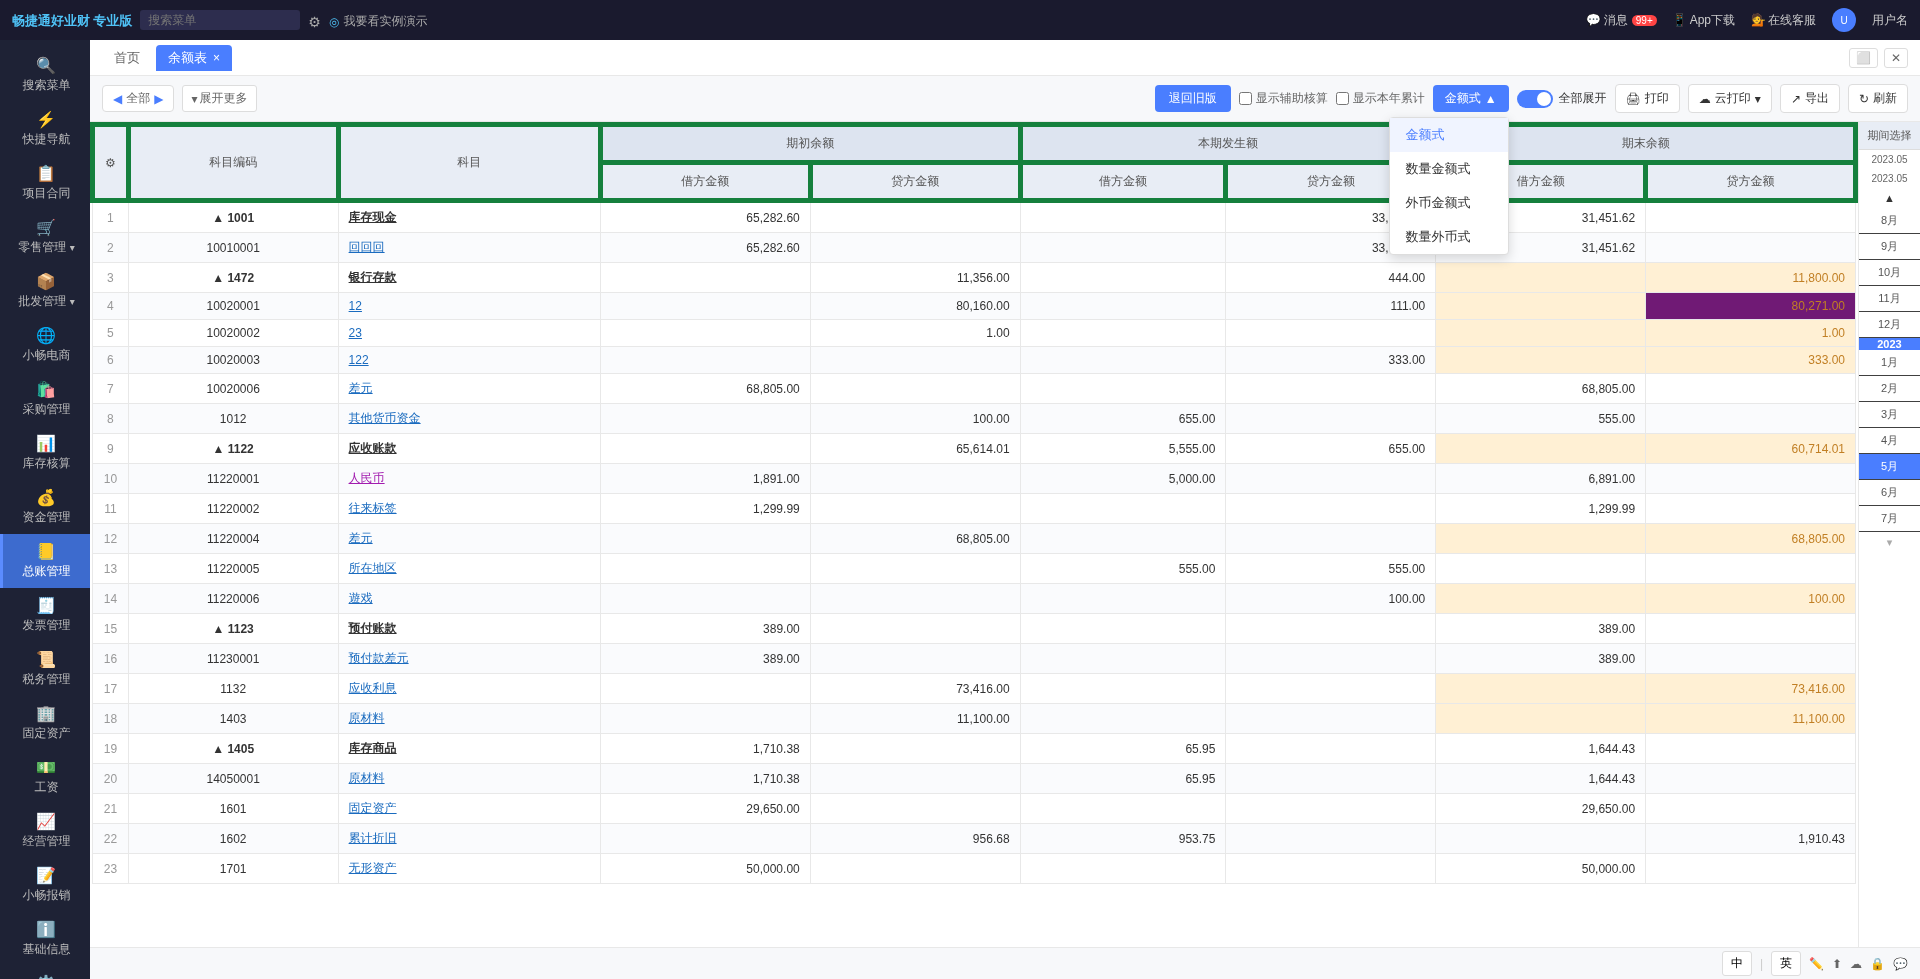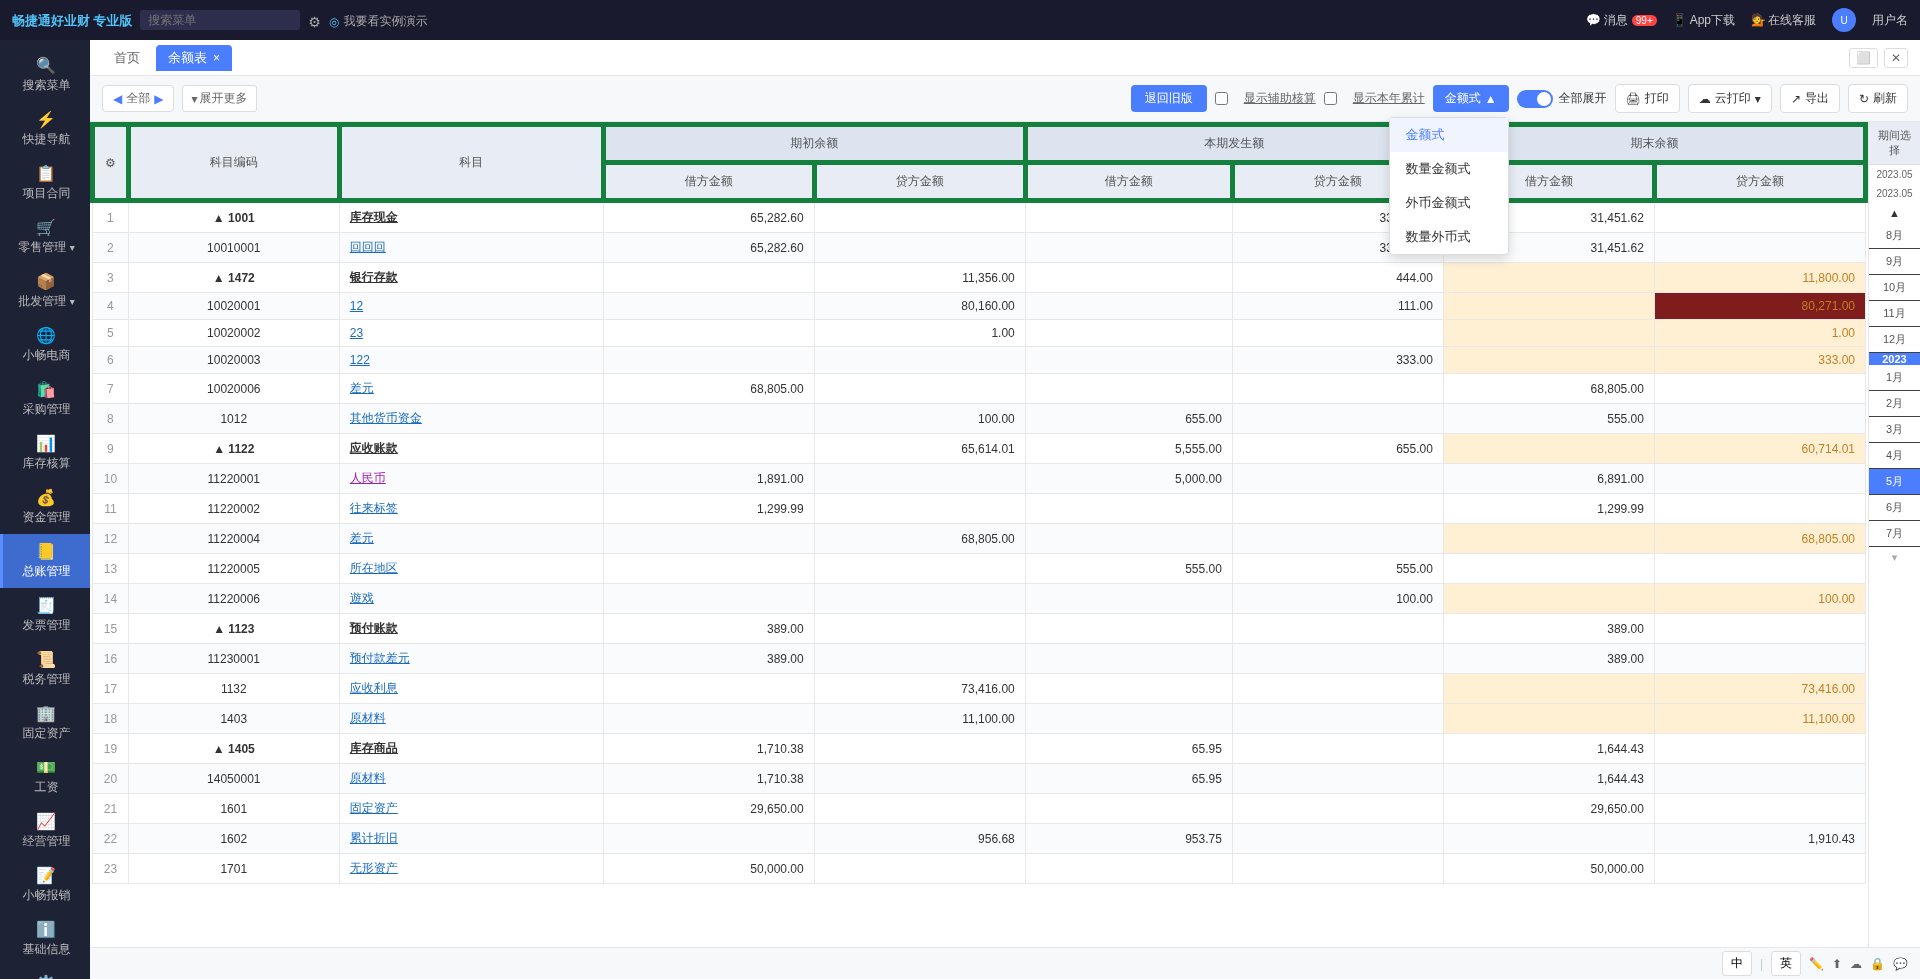--- a/index.html
+++ b/index.html
@@ -143,21 +143,21 @@
     .dropdown-menu-item {
       padding: 8px 16px;
       cursor: pointer;
       font-size: 13px;
       color: #333;
     }
     .dropdown-menu-item.active { color: #4a7eff; background: #f0f4ff; }
 
     
     .period-panel {
-      width: 52px;
+      width: 62px;
       background: #fff;
       border-left: 1px solid #e8e8e8;
       font-size: 11px;
       overflow-y: auto;
       flex-shrink: 0;
     }
     .period-header { background: #e8edf5; padding: 6px 4px; text-align: center; font-size: 11px; color: #555; border-bottom: 1px solid #ddd; }
     .period-year { background: #dde4f0; text-align: center; font-weight: bold; color: #333; }
     .period-month { padding: 5px 4px; text-align: center; cursor: pointer; color: #555; border-bottom: 1px solid #404040; }
     .period-month.active { background: #4a7eff; color: #fff; }
@@ -176,21 +176,21 @@
       font-size: 12px;
       color: #666;
     }
     .bottom-btn { padding: 3px 8px; border: 1px solid #ddd; border-radius: 3px; background: #fff; cursor: pointer; font-size: 12px; }
 
     .expand-btn { 
       display: flex; align-items: center; gap: 2px; padding: 4px 8px;
       border: 1px solid #ddd; border-radius: 3px; background: #fff; cursor: pointer; font-size: 12px; color: #666;
     }
 
-    .checkbox-label { display: flex; align-items: center; gap: 16px; font-size: 12px; color: #666; cursor: pointer; text-decoration: underline; }
+    .checkbox-label { display: flex; align-items: center; gap: 4px; font-size: 12px; color: #666; cursor: pointer; }
     input[type="checkbox"] { width: 13px; height: 13px; cursor: pointer; }
   </style>
 </head>
 <body>
 
 <div class="top-bar">
   <div class="top-bar-left">
     <div>
       <span class="top-bar-logo">畅捷通好业财</span>
       <span class="top-bar-logo sub">专业版</span>
@@ -435,21 +435,21 @@
               </tr>
               <tr>
                 <td class="text-center row-num">4</td>
                 <td class="text-center">10020001</td>
                 <td class="text-left"><span style="text-decoration:underline;color:#1a6bbf;">12</span></td>
                 <td></td>
                 <td>80,160.00</td>
                 <td></td>
                 <td>111.00</td>
                 <td style="background: rgb(255, 240, 212); color: rgb(193, 127, 36); font-weight: 500;"></td>
-                <td style="background: #7f1d1d; color: rgb(193, 127, 36); font-weight: 500;">80,271.00</td>
+                <td style="background: #701a75; color: rgb(193, 127, 36); font-weight: 500;">80,271.00</td>
               </tr>
               <tr>
                 <td class="text-center row-num">5</td>
                 <td class="text-center">10020002</td>
                 <td class="text-left"><span style="text-decoration:underline;color:#1a6bbf;">23</span></td>
                 <td></td>
                 <td>1.00</td>
                 <td></td>
                 <td></td>
                 <td style="background: rgb(255, 240, 212); color: rgb(193, 127, 36); font-weight: 500;"></td>

